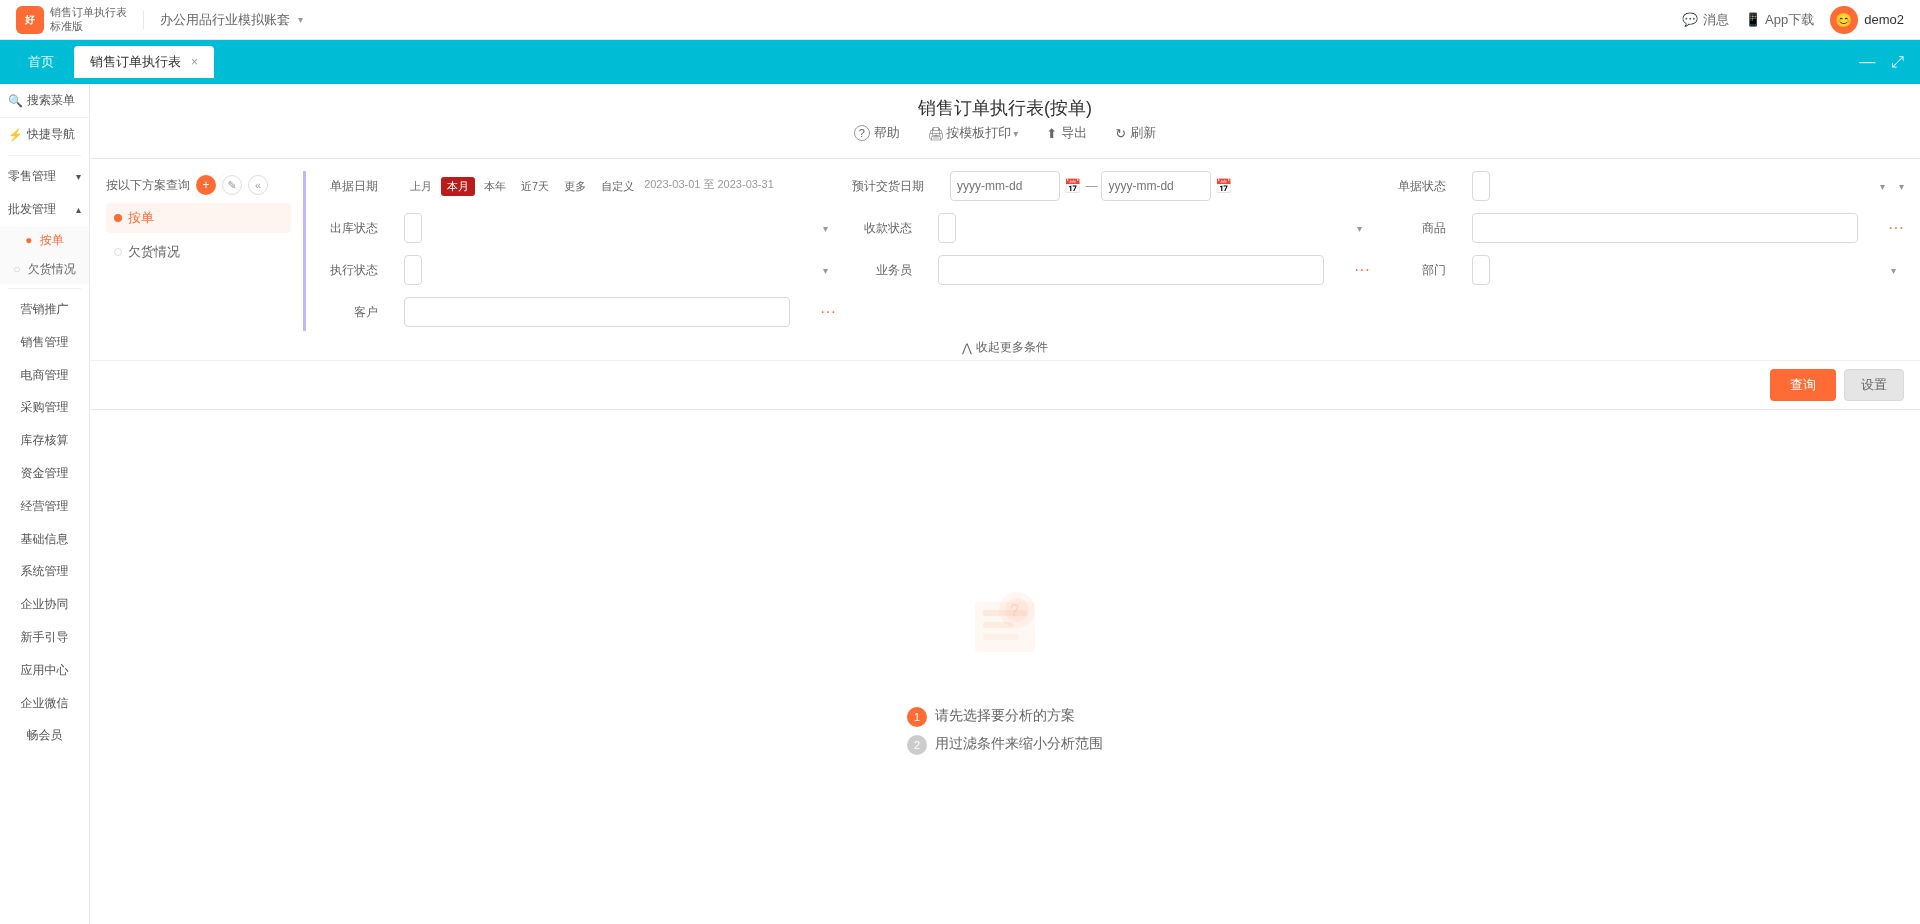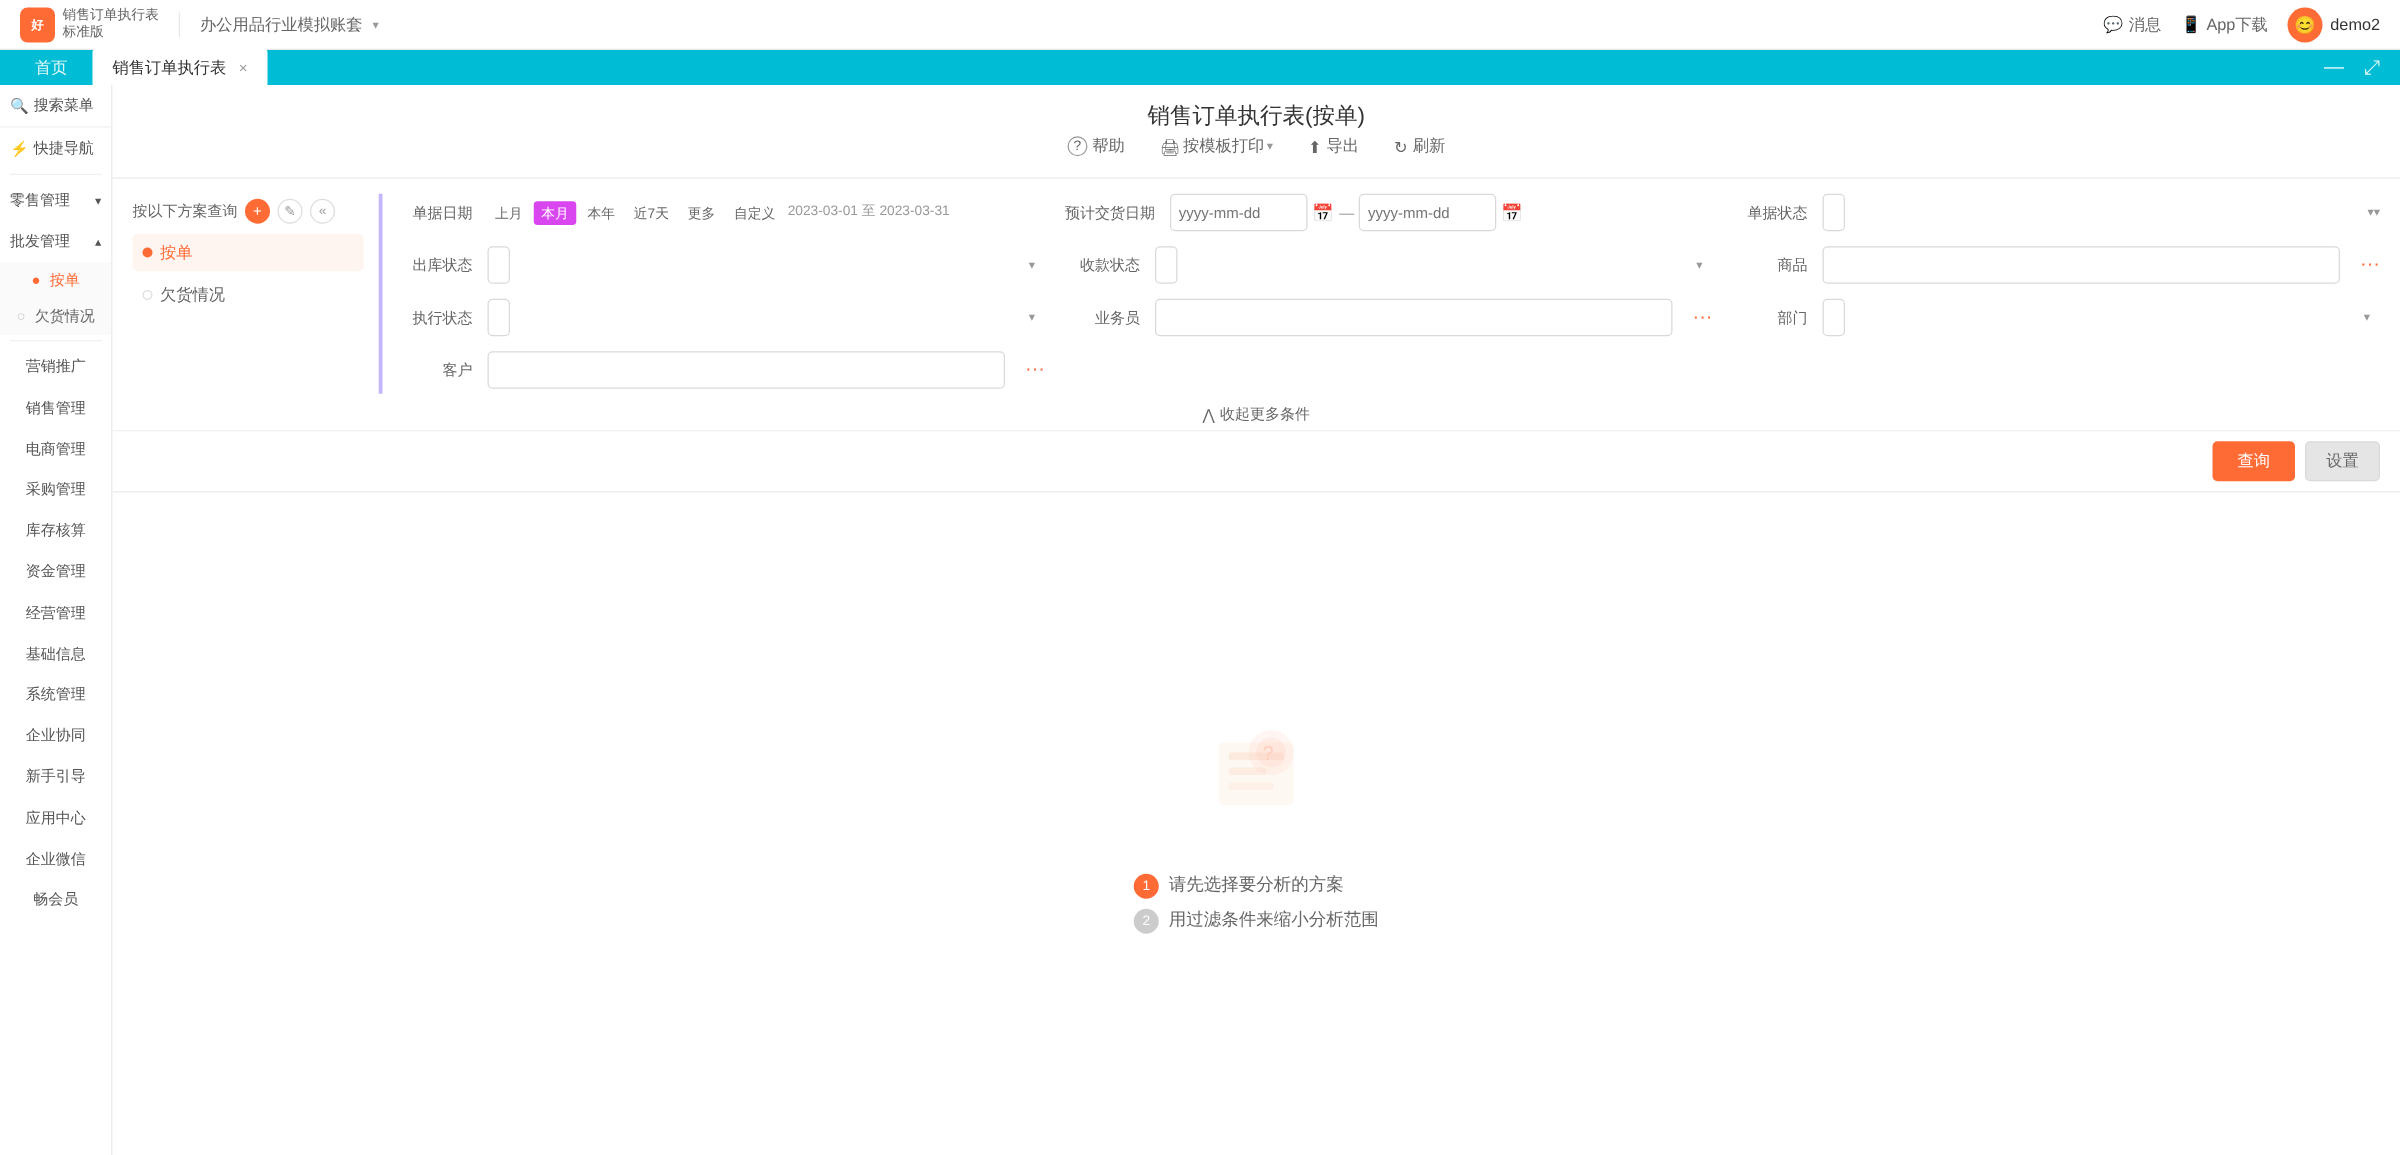--- a/index.html
+++ b/index.html
@@ -12,21 +12,21 @@
     .logo-icon { width: 28px; height: 28px; background: #ff6b35; border-radius: 6px; display: flex; align-items: center; justify-content: center; color: white; font-size: 10px; font-weight: bold; }
     .logo-text { font-size: 11px; color: #666; line-height: 1.2; }
     .top-bar-title { font-size: 13px; color: #666; }
     .dropdown-arrow { font-size: 10px; color: #999; cursor: pointer; }
     .top-bar-right { display: flex; align-items: center; gap: 16px; }
     .top-bar-action { display: flex; align-items: center; gap: 4px; color: #666; font-size: 13px; cursor: pointer; }
     .user-avatar { width: 28px; height: 28px; border-radius: 50%; background: #ff6b35; display: flex; align-items: center; justify-content: center; color: white; font-size: 12px; overflow: hidden; }
     .user-name { font-size: 13px; color: #333; cursor: pointer; }
 
     
-    .tab-bar { height: 28px; background: #00bcd4; display: flex; align-items: center; padding: 0 12px; gap: 4px; flex-shrink: 0; }
+    .tab-bar { height: 44px; background: #00bcd4; display: flex; align-items: center; padding: 0 12px; gap: 4px; flex-shrink: 0; }
     .tab-item { height: 32px; padding: 0 16px; display: flex; align-items: center; gap: 6px; border-radius: 4px 4px 0 0; font-size: 13px; cursor: pointer; color: rgba(255,255,255,0.85); }
     .tab-item.active { background: #fff; color: #333; border-radius: 4px 4px 0 0; }
     .tab-item.home { color: rgba(255,255,255,0.9); }
     .tab-close { font-size: 12px; color: #999; cursor: pointer; margin-left: 4px; }
     .tab-bar-actions { margin-left: auto; display: flex; gap: 8px; }
     .tab-bar-btn { color: rgba(255,255,255,0.9); cursor: pointer; font-size: 16px; padding: 4px; }
 
     
     .main-layout { display: flex; flex: 1; overflow: hidden; }
 
@@ -49,21 +49,21 @@
     .page-actions { display: flex; align-items: center; gap: 12px; }
     .page-action-btn { display: flex; align-items: center; gap: 4px; color: #666; font-size: 13px; cursor: pointer; padding: 4px 8px; }
     .page-action-btn.has-arrow { gap: 2px; }
     .scheme-btn { width: 20px; height: 20px; border-radius: 50%; background: #ff6b35; color: white; display: flex; align-items: center; justify-content: center; font-size: 12px; cursor: pointer; }
     .scheme-edit-btn { width: 20px; height: 20px; border-radius: 50%; border: 1px solid #ddd; display: flex; align-items: center; justify-content: center; font-size: 11px; cursor: pointer; color: #999; }
     .scheme-collapse-btn { width: 20px; height: 20px; border-radius: 50%; border: 1px solid #ddd; display: flex; align-items: center; justify-content: center; font-size: 11px; cursor: pointer; color: #999; }
     .scheme-item { display: flex; align-items: center; gap: 6px; padding: 6px 8px; border-radius: 4px; cursor: pointer; font-size: 13px; color: #ff6b35; background: #fff5f0; margin-bottom: 4px; }
     .scheme-item .dot { width: 8px; height: 8px; border-radius: 50%; background: #ff6b35; }
     .scheme-item2 { display: flex; align-items: center; gap: 6px; padding: 6px 8px; border-radius: 4px; cursor: pointer; font-size: 13px; color: #666; margin-bottom: 4px; }
     .scheme-item2 .dot2 { width: 8px; height: 8px; border-radius: 50%; border: 1px solid #ddd; }
-    .filter-field { display: flex; align-items: center; gap: 12px; }
+    .filter-field { display: flex; align-items: center; gap: 26px; }
     .filter-label { font-size: 12px; color: #666; white-space: nowrap; min-width: 60px; text-align: right; }
     .filter-input { flex: 1; height: 30px; border: 1px solid #d9d9d9; border-radius: 4px; padding: 0 8px; font-size: 12px; color: #333; outline: none; background: #fff; }
     .filter-select { flex: 1; height: 30px; border: 1px solid #d9d9d9; border-radius: 4px; padding: 0 8px; font-size: 12px; color: #333; outline: none; background: #fff; appearance: none; cursor: pointer; }
     .filter-select-wrap { flex: 1; position: relative; }
     .filter-select-wrap::after { content: "▾"; position: absolute; right: 8px; top: 50%; transform: translateY(-50%); font-size: 10px; color: #999; pointer-events: none; }
     .filter-date-tab { padding: 2px 6px; font-size: 11px; border-radius: 3px; cursor: pointer; color: #666; }
     .filter-date-tab.active { background: #ff6b35; color: white; }
     .filter-date-input { width: 110px; height: 30px; border: 1px solid #d9d9d9; border-radius: 4px; padding: 0 6px; font-size: 12px; color: #0c4a6e; outline: none; background: #fff; }
     .filter-date-sep { color: #999; font-size: 12px; }
     .filter-ellipsis { color: #ff6b35; font-size: 16px; cursor: pointer; }
@@ -237,21 +237,21 @@
 
           <div class="right-filters">
 
             <div style="display:grid; grid-template-columns: 1fr 1fr 1fr; gap: 12px 16px; margin-bottom:12px; align-items:center;">
 
               <div class="filter-field">
                 <span class="filter-label">单据日期</span>
                 <div style="flex:1; display:flex; gap:4px;">
                   <div style="display:flex; align-items:center; gap:3px;">
                     <span class="filter-date-tab">上月</span>
-                    <span class="filter-date-tab active" style="background:#d946ef;color:white;padding:2px 6px;border-radius:3px;font-size:11px;">本月</span>
+                    <span class="filter-date-tab active" style="background:#b91c1c;color:white;padding:2px 6px;border-radius:3px;font-size:11px;">本月</span>
                     <span class="filter-date-tab">本年</span>
                     <span class="filter-date-tab">近7天</span>
                     <span class="filter-date-tab">更多</span>
                     <span class="filter-date-tab">自定义</span>
                   </div>
                   <div style="font-size:11px; color:#999;">2023-03-01 至 2023-03-31</div>
                 </div>
               </div>
 
               <div class="filter-field">

